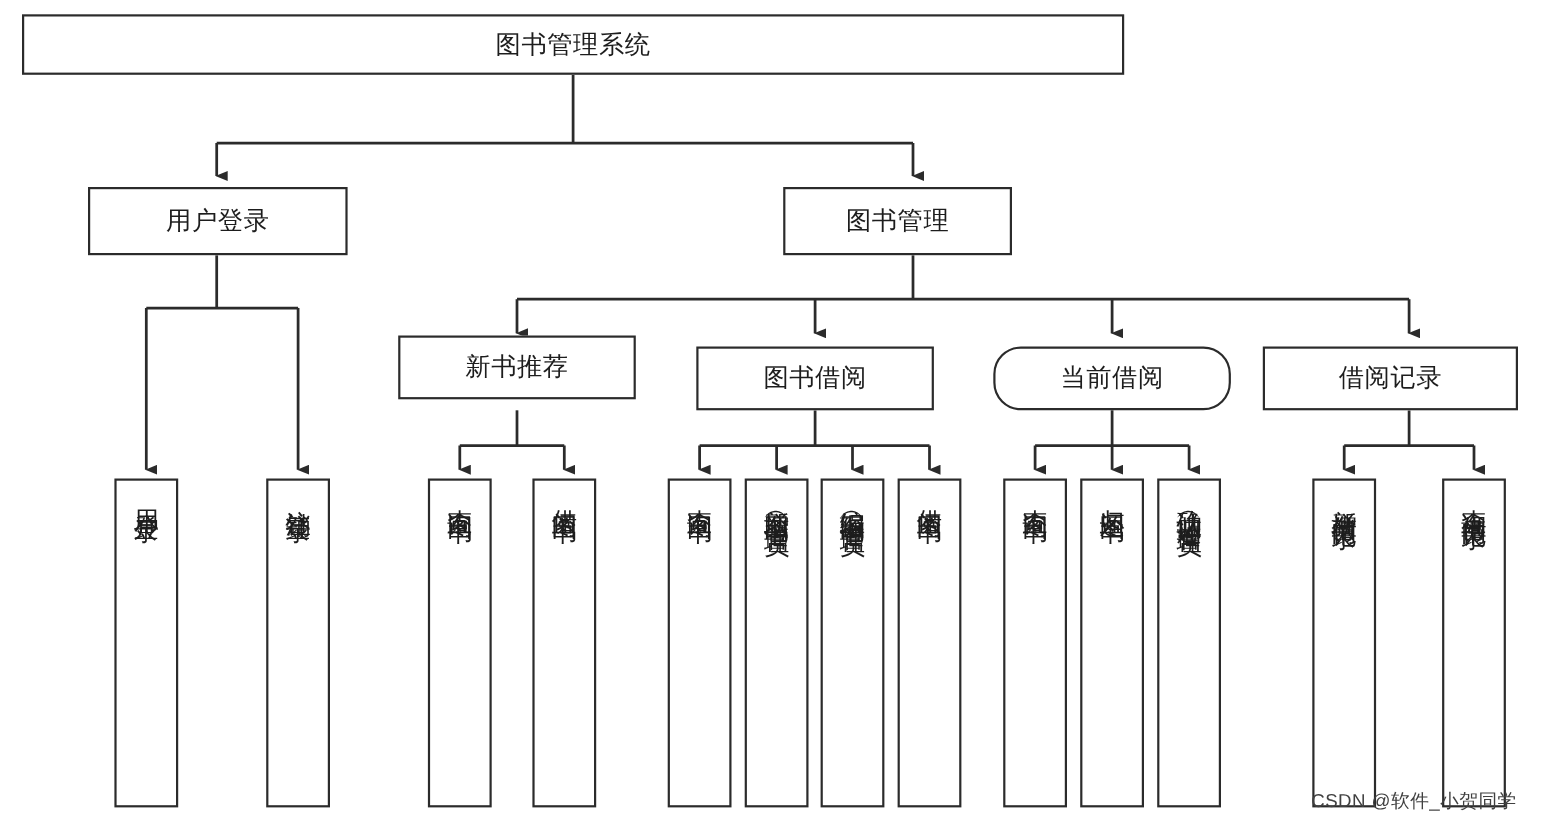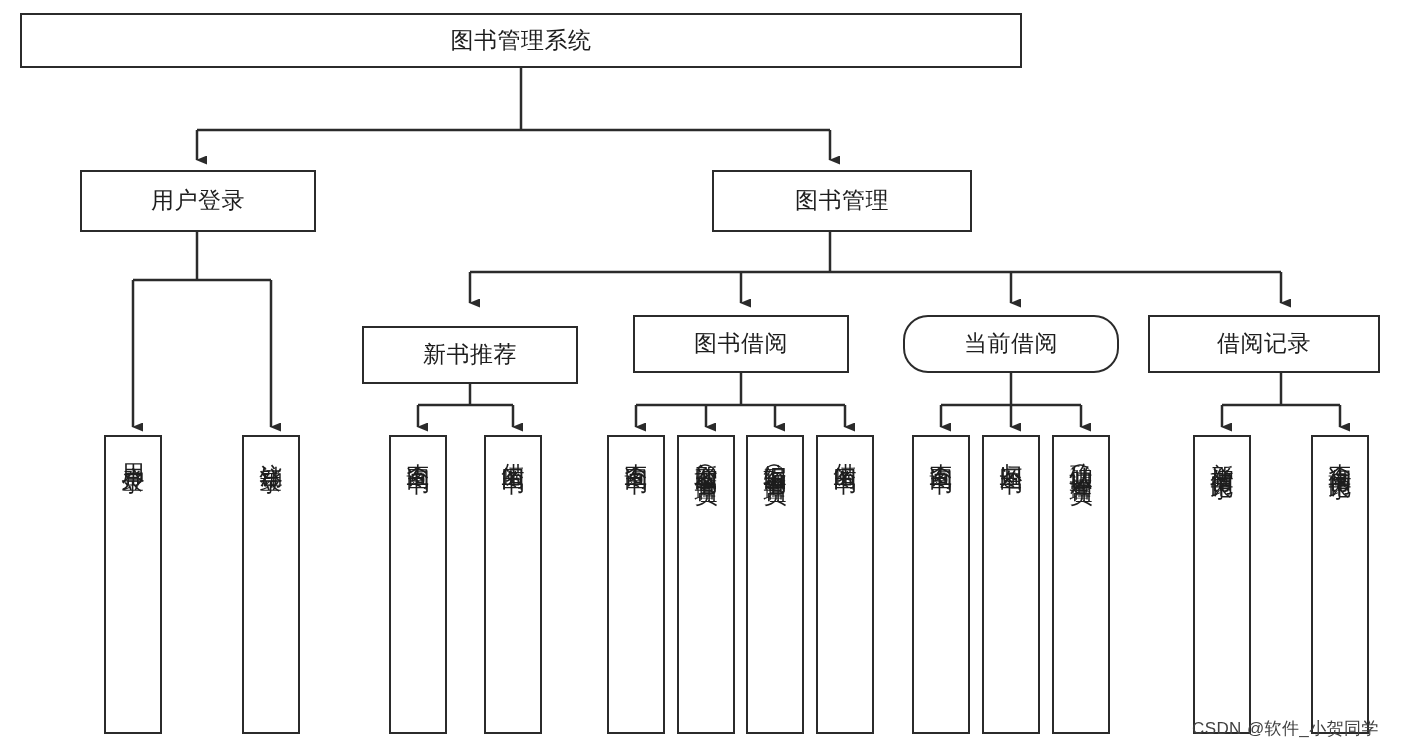--- a/index.html
+++ b/index.html
@@ -120,25 +120,25 @@
     </g>
   </svg>
 
   <div class="node horizontal" style="left:20px; top:13px; width:1002px; height:55px;">
     <span class="node-label">图书管理系统</span>
   </div>
 
   <div class="node horizontal" style="left:80px; top:170px; width:236px; height:62px;">
     <span class="node-label">用户登录</span>
   </div>
-  <div class="node horizontal" style="left:712px; top:170px; width:260px; height:62px;">
+  <div class="node horizontal" style="left:712px; top:170px; width:208px; height:62px;">
     <span class="node-label">图书管理</span>
   </div>
 
-  <div class="node horizontal" style="left:362px; top:326px; width:216px; height:58px;">
+  <div class="node horizontal" style="left:362px; top:305px; width:216px; height:58px;">
     <span class="node-label">新书推荐</span>
   </div>
   <div class="node horizontal" style="left:633px; top:315px; width:216px; height:58px;">
     <span class="node-label">图书借阅</span>
   </div>
   <div class="node horizontal" style="left:903px; top:315px; width:216px; height:58px;border-radius:25px;">
     <span class="node-label">当前借阅</span>
   </div>
   <div class="node horizontal" style="left:1148px; top:315px; width:232px; height:58px;">
     <span class="node-label">借阅记录</span>

